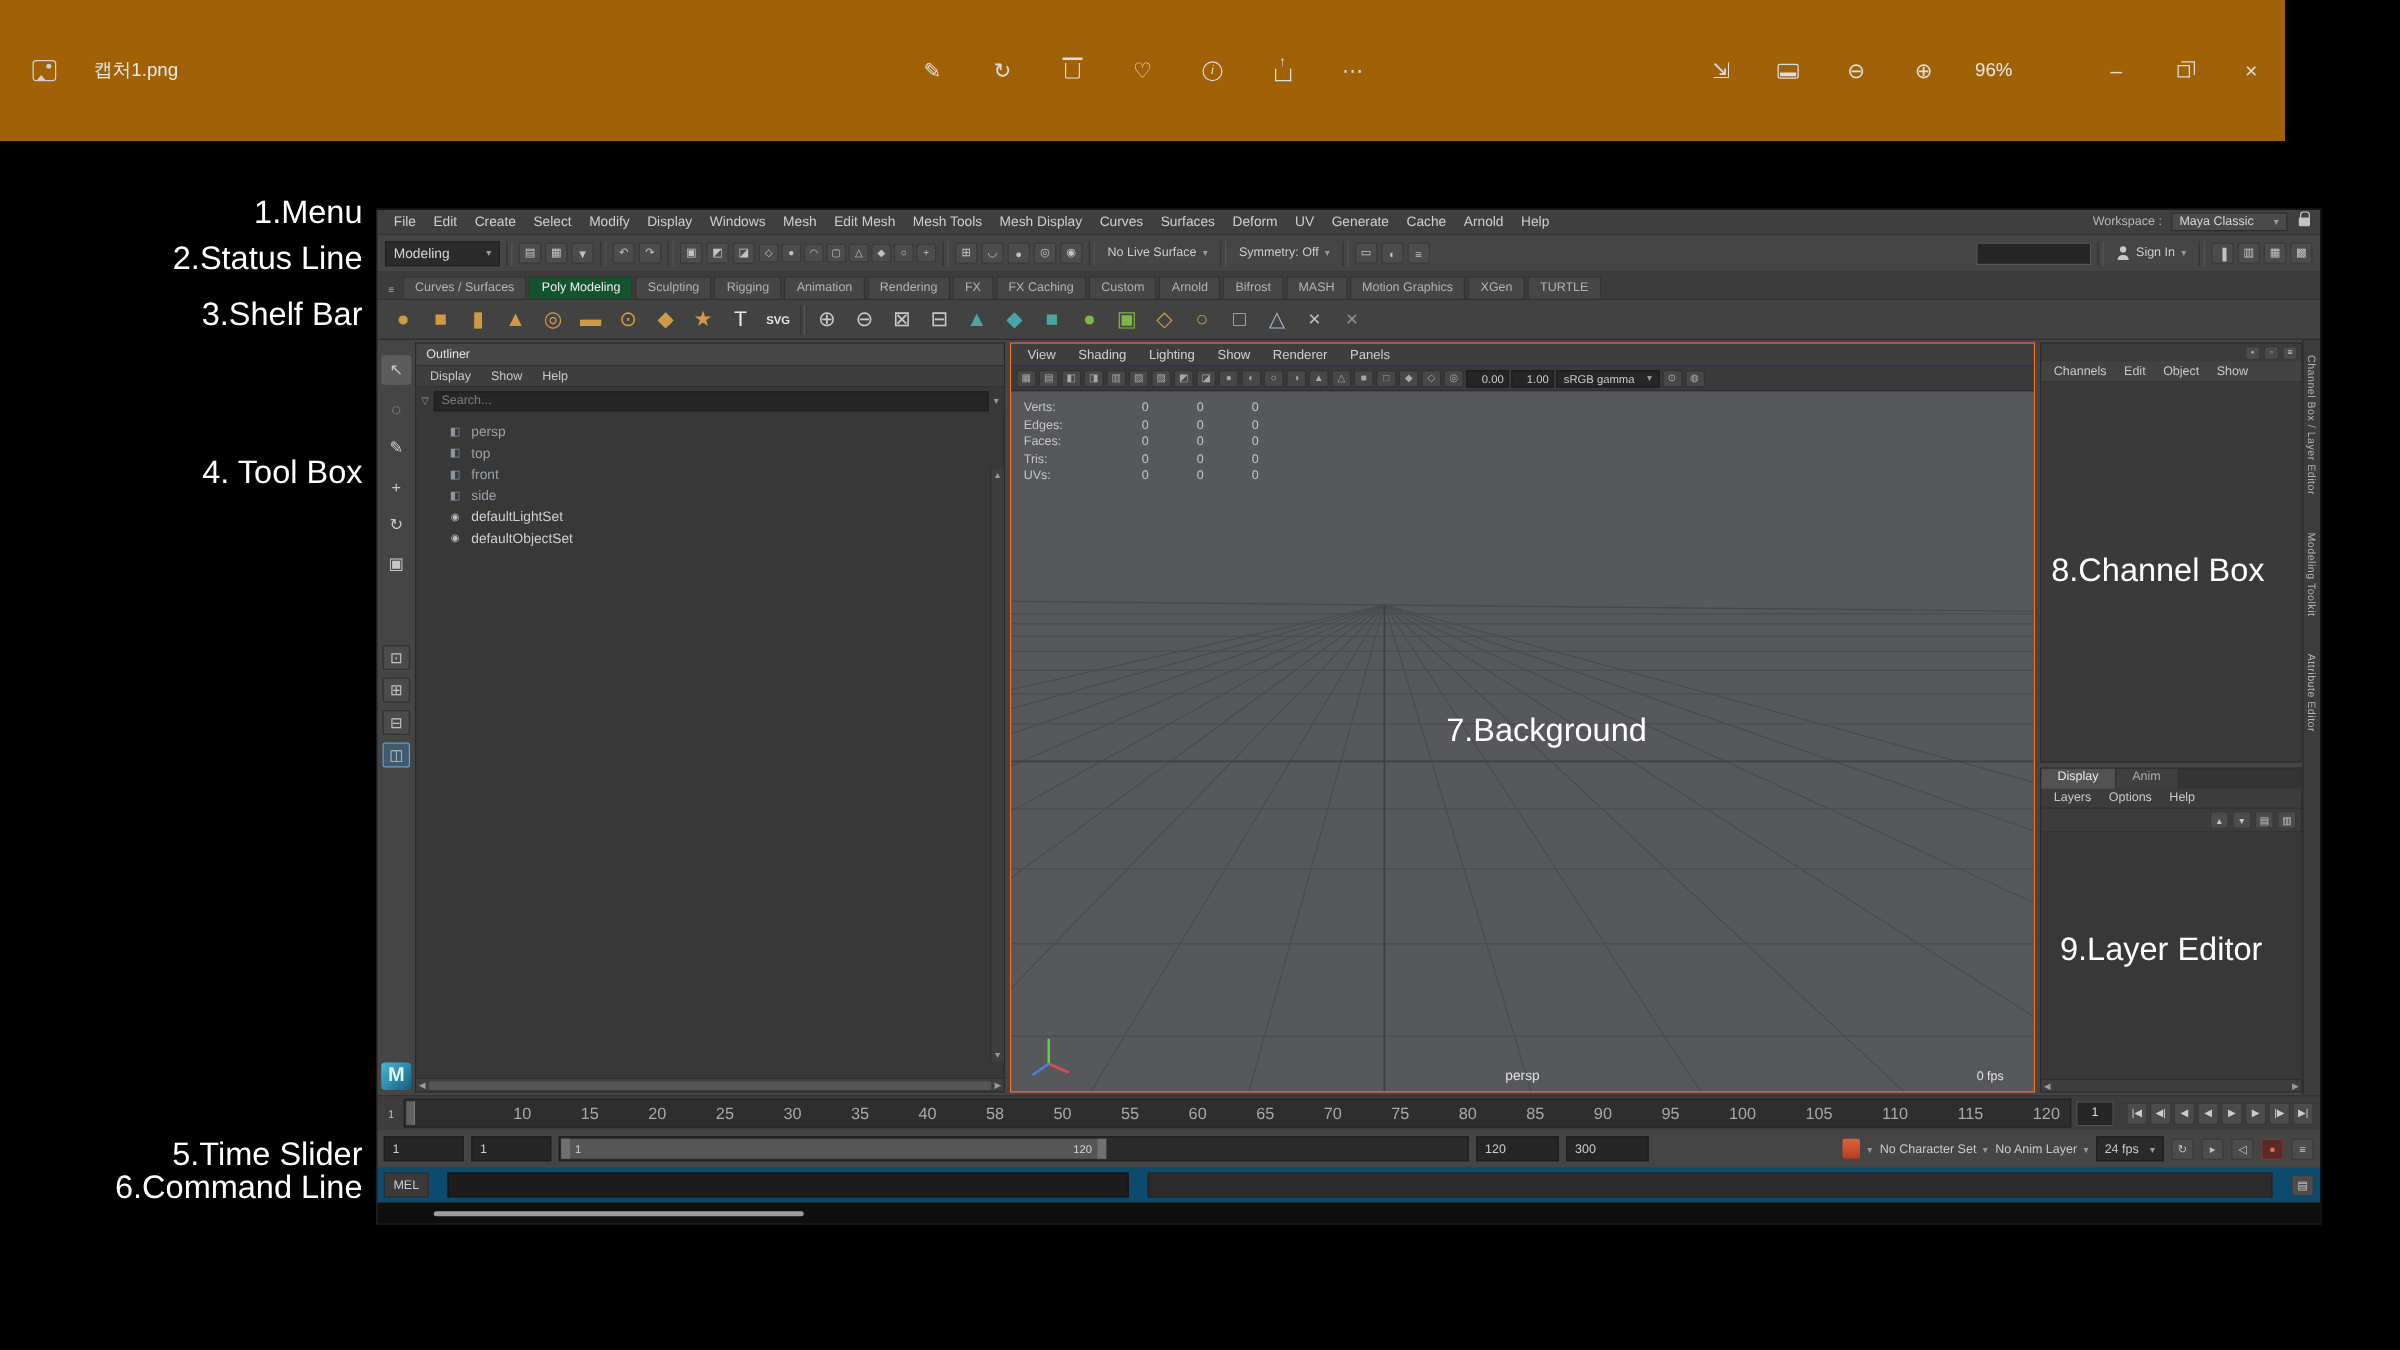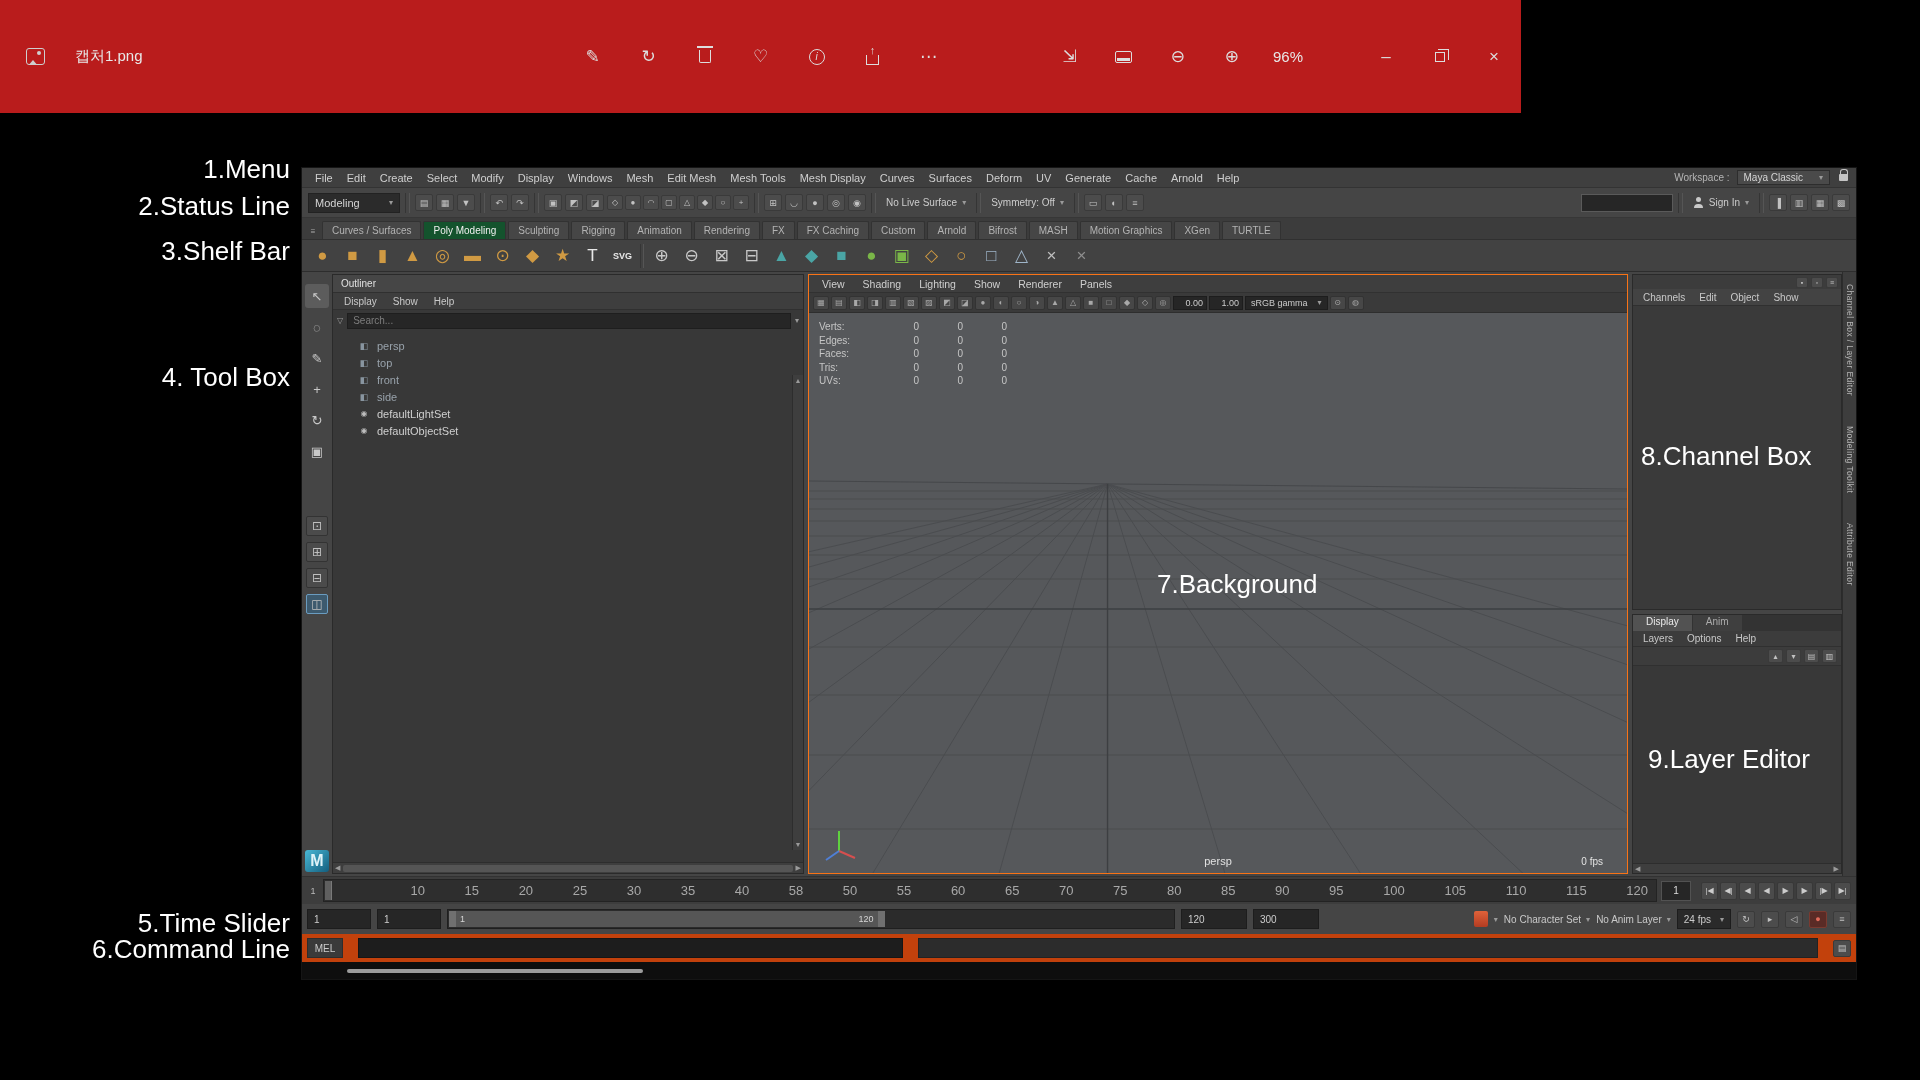--- a/index.html
+++ b/index.html
@@ -1,21 +1,21 @@
 <!DOCTYPE html>
 <html><head>
 <meta charset="utf-8">
 <style>
 *{margin:0;padding:0;box-sizing:border-box;}
 html,body{width:1920px;height:1080px;background:#000;font-family:"Liberation Sans","DejaVu Sans",sans-serif;overflow:hidden;}
 button{background:none;border:none;color:inherit;font-family:inherit;cursor:default;}
 input{font-family:inherit;outline:none;}
 
 
-.titlebar{position:absolute;top:0;left:0;width:1521px;height:113px;background:#b91c1c;color:#e3e3e3;}
+.titlebar{position:absolute;top:0;left:0;width:1828px;height:113px;background:#a16207;color:#e3e3e3;}
 .tb-left{position:absolute;left:26px;top:0;height:113px;display:flex;align-items:center;gap:30px;}
 .tb-title{font-size:15px;color:#e8e8e8;}
 .app-icon{width:19px;height:17px;border:1.4px solid #cfcfcf;border-radius:3px;position:relative;display:inline-block;overflow:hidden;}
 .app-icon::before{content:"";position:absolute;top:2px;right:3px;width:4px;height:4px;border-radius:50%;background:#cfcfcf;}
 .app-icon::after{content:"";position:absolute;bottom:-3px;left:0;border:6px solid transparent;border-bottom:7px solid #cfcfcf;}
 .tb-center{position:absolute;left:50%;top:0;height:113px;transform:translateX(-50%);display:flex;align-items:center;gap:30px;}
 .tb-btn{width:26px;height:26px;display:flex;align-items:center;justify-content:center;font-size:17px;color:#dedede;}
 .tb-utils{position:absolute;right:218px;top:0;height:113px;display:flex;align-items:center;gap:28px;}
 .zoom-level{font-size:15px;color:#e8e8e8;}
 .tb-window{position:absolute;right:0;top:0;height:113px;display:flex;}
@@ -149,21 +149,21 @@
 .rs-track{width:728px;height:20px;background:#2b2b2b;border:1px solid #1f1f1f;position:relative;flex:none;}
 .rs-bar{position:absolute;left:1px;top:1px;bottom:1px;width:60%;background:#565656;display:flex;align-items:center;}
 .rs-handle{width:7px;height:100%;background:#707070;flex:none;}
 .rs-lab{font-size:9px;color:#d5d5d5;padding:0 4px;}
 .rs-lab.end{margin-left:auto;}
 .bookmark-icon{width:14px;height:16px;background:linear-gradient(#e0623a,#b33c22);border-radius:2px;flex:none;}
 .rr-dd{height:20px;background:#2a2a2a;border:1px solid #1d1d1d;color:#ccc;font-size:10px;display:flex;align-items:center;gap:9px;padding:0 6px;white-space:nowrap;}
 .rr-text{font-size:10px;color:#c9c9c9;display:flex;align-items:center;gap:5px;white-space:nowrap;}
 .auto-key{background:#5a2b26;border-color:#7a3a30;color:#e06a5a;}
 
-.m-cmdrow{height:28px;display:flex;align-items:center;gap:15px;padding:0 5px;background:#c2410c;}
+.m-cmdrow{height:28px;display:flex;align-items:center;gap:15px;padding:0 5px;background:#0c4a6e;}
 .cmd-label{width:36px;height:20px;background:#3a3a3a;border:1px solid #2d2d2d;font-size:10px;color:#ccc;display:flex;align-items:center;justify-content:center;}
 .cmd-input{width:545px;height:20px;background:#1d1d1d;border:1px solid #151515;color:#ccc;font-size:10px;padding:0 5px;}
 .cmd-output{flex:1;height:20px;background:#2c2c2c;border:1px solid #222;}
 .m-helprow{height:17px;background:#0e0e0e;position:relative;}
 .help-thumb{position:absolute;left:45px;top:7px;width:296px;height:4px;background:#9c9c9c;border-radius:2px;}
 </style>
 </head>
 <body>
 
 <header class="titlebar">

